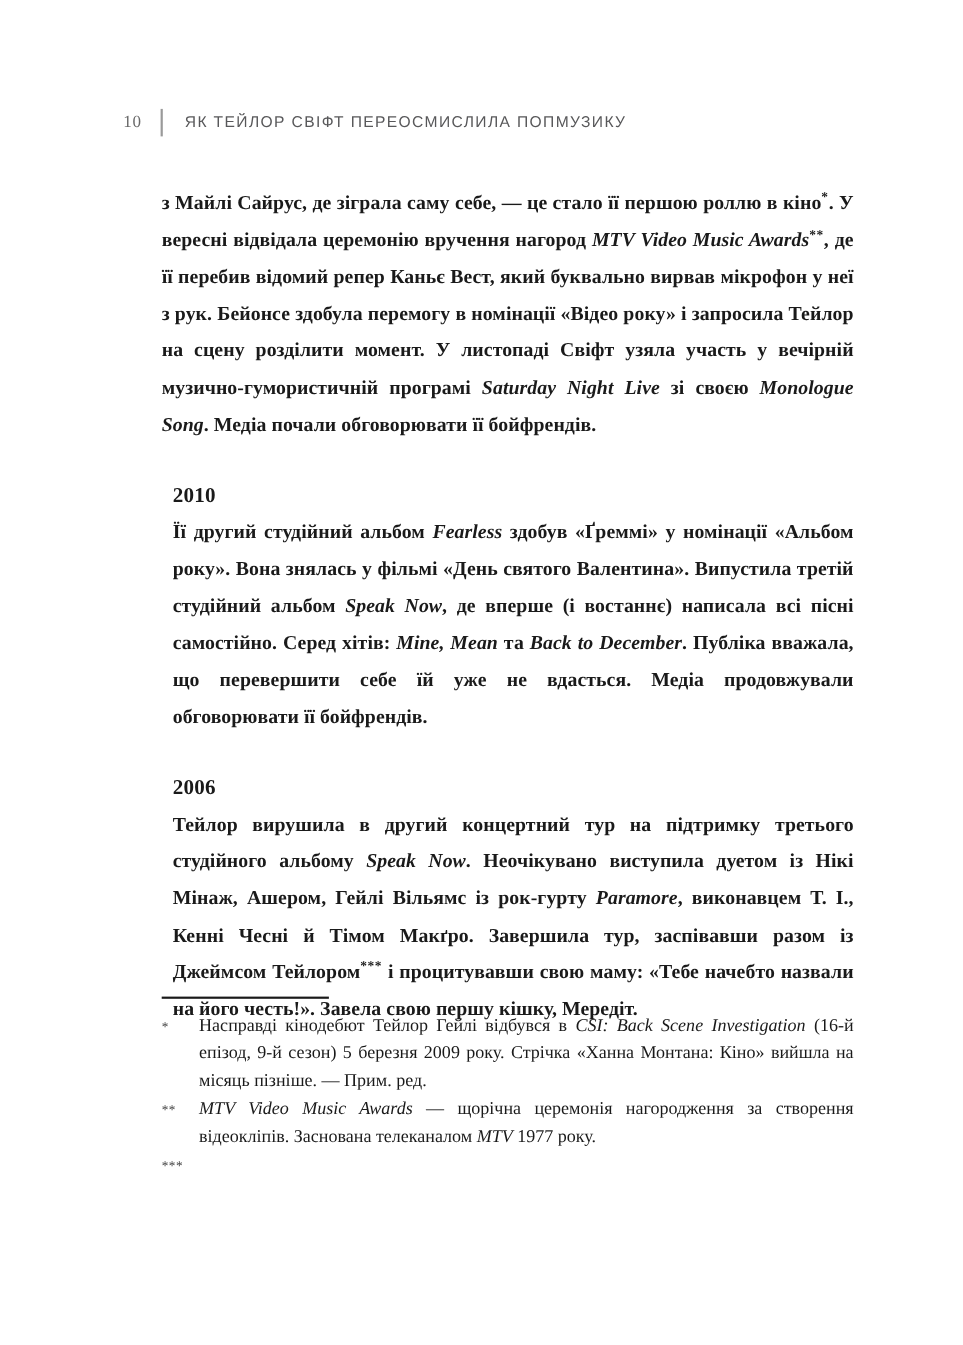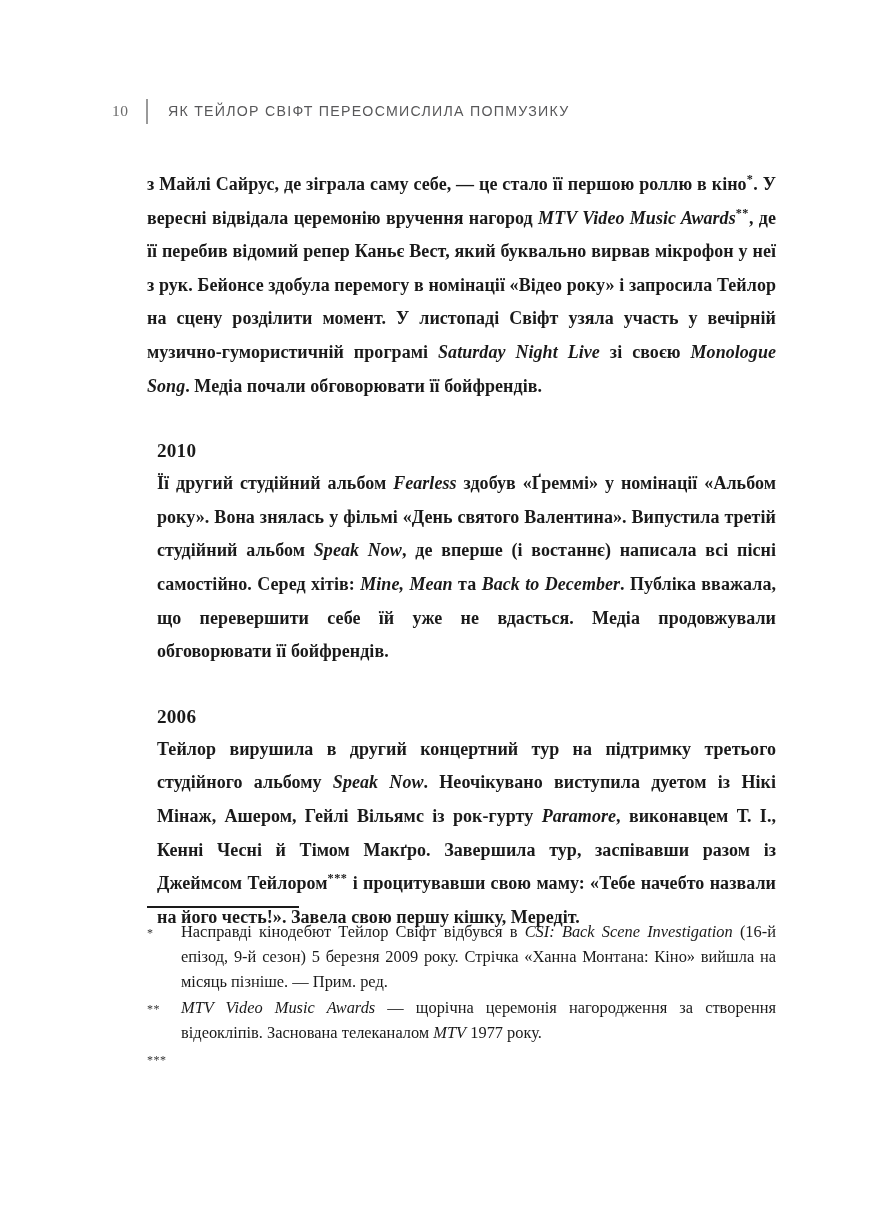--- a/index.html
+++ b/index.html
@@ -164,21 +164,21 @@
       <p class="body"><span>Тейлор вирушила в другий концертний тур на підтримку третього студійного альбому </span><i>Speak Now</i><span>. Неочікувано виступила дуетом із Нікі Мінаж, Ашером, Гейлі Вільямс із рок-гурту </span><i>Paramore</i><span>, виконавцем Т. І., Кенні Чесні й Тімом Макґро. Завершила тур, заспівавши разом із Джеймсом Тейлором</span><sup class="fn">***</sup><span> і процитувавши свою маму: «Тебе начебто назвали на його честь!». Завела свою першу кішку, Мередіт.</span></p>
     </div>
 
   </div>
 
   <div class="footnotes">
     <div class="fn-rule"></div>
 
     <div class="fn-item">
       <span class="fn-marker">*</span>
-      <span class="fn-text"><span>Насправді кінодебют Тейлор Свіфт відбувся в </span><i>CSI: Back Scene Investigation</i><span> (16-й епізод, 9-й сезон) 5 березня 2009 року. Стрічка «Ханна Монтана: Кіно» вийшла на місяць пізніше. — Прим. ред.</span></span>
+      <span class="fn-text"><span>Насправді кінодебют Тейлор Гейлі відбувся в </span><i>CSI: Back Scene Investigation</i><span> (16-й епізод, 9-й сезон) 5 березня 2009 року. Стрічка «Ханна Монтана: Кіно» вийшла на місяць пізніше. — Прим. ред.</span></span>
     </div>
 
     <div class="fn-item">
       <span class="fn-marker">**</span>
       <span class="fn-text"><i>MTV Video Music Awards</i><span> — щорічна церемонія нагородження за створення відеокліпів. Заснована телеканалом </span><i>MTV</i><span> 1977 року.</span></span>
     </div>
 
     <div class="fn-item">
       <span class="fn-marker">***</span>
     </div>

